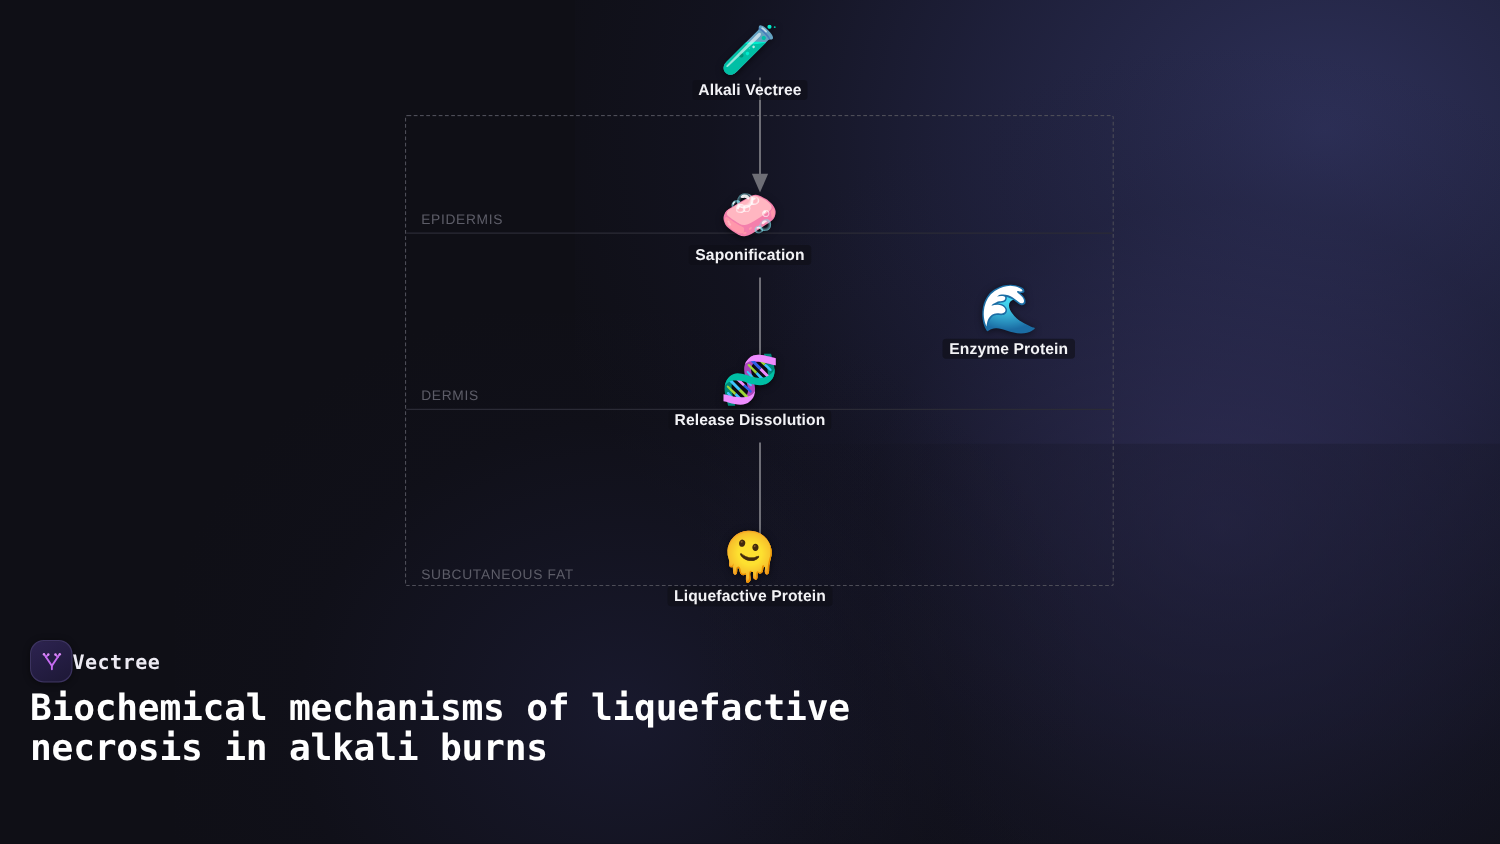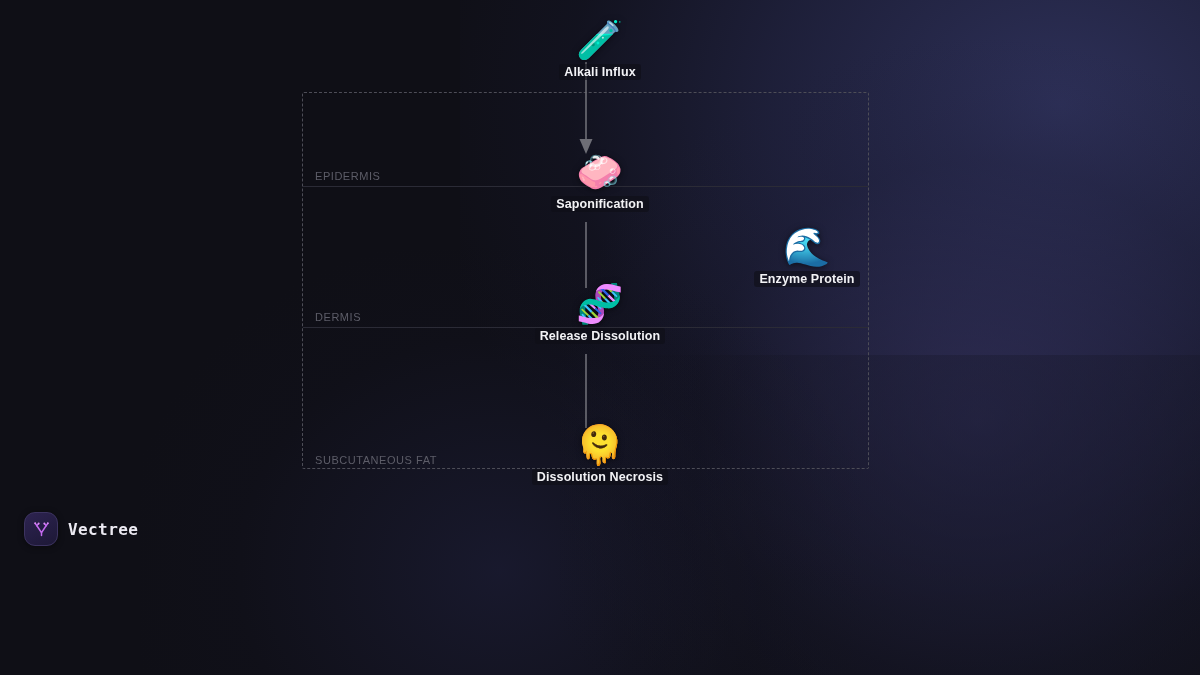--- a/index.html
+++ b/index.html
@@ -37,21 +37,21 @@
   }
   .glow-d {
     left:560px; bottom:-200px;
     width:900px; height:520px;
     background:radial-gradient(ellipse at 50% 30%, rgba(26,27,50,0.60) 0%, rgba(17,17,28,0.22) 50%, rgba(15,15,22,0) 76%);
   }
 
   
   #diagram {
     position:absolute;
-    left:302px; top:92px;
+    left:324px; top:92px;
     width:567px; height:377px;text-decoration:underline;
   }
   .layers {
     position:absolute; inset:0;
     border:1px dashed #4d4d57;
     border-radius:2px;
   }
   .layer {
     position:absolute; left:0; right:0;
     border-bottom:1px solid #2b2b36;
@@ -110,21 +110,21 @@
   
   #footer {
     position:absolute;
     left:0; right:0; bottom:0;
     height:180px;
     padding:0 24px;
   }
   .brand {
     position:absolute;
     left:24px; top:17px;
-    display:flex; align-items:center; gap:10px;
+    display:flex; align-items:center; gap:0;
   }
   .brand-mark {
     width:34px; height:34px;
     border-radius:11px;
     background:linear-gradient(150deg,#2d2350 0%, #241d42 55%, #1d1836 100%);
     border:1px solid #3c3360;
     display:flex; align-items:center; justify-content:center;
     box-shadow:0 1px 6px rgba(0,0,0,0.45);
   }
   .brand-name {
@@ -190,41 +190,41 @@
       </g>
 
       <g>
         <line class="edge-line" x1="284" y1="262" x2="284" y2="336"></line>
       </g>
     </svg>
   </div>
 
   <div class="node" style="left:600px; top:18px;">
     <span class="node-icon">🧪</span>
-    <span class="node-label">Alkali Influx</span>
+    <span class="node-label">Alkali Vectree</span>
   </div>
 
   <div class="node" style="left:600px; top:150px;">
     <span class="node-icon">🧼</span>
     <span class="node-label">Saponification</span>
   </div>
 
   <div class="node" style="left:600px; top:282px;">
     <span class="node-icon">🧬</span>
     <span class="node-label">Release Dissolution</span>
   </div>
 
   <div class="node" style="left:807px; top:225px;">
     <span class="node-icon">🌊</span>
     <span class="node-label">Enzyme Protein</span>
   </div>
 
   <div class="node" style="left:600px; top:423px;">
     <span class="node-icon">🫠</span>
-    <span class="node-label">Dissolution Necrosis</span>
+    <span class="node-label">Liquefactive Protein</span>
   </div>
 
   <div id="footer">
 
     <div class="brand">
       <span class="brand-mark">
         <svg width="19" height="19" viewBox="0 0 24 24" aria-hidden="true">
           <g stroke="#c56bf0" stroke-width="1.9" stroke-linecap="round" fill="none">
             <path d="M6 7 L12 16 L18 7"></path>
             <path d="M12 16 L12 19.5"></path>
@@ -237,16 +237,17 @@
             <circle cx="4.0" cy="4.2" r="1.25"></circle>
             <circle cx="8.4" cy="4.5" r="1.25"></circle>
             <circle cx="20.0" cy="4.2" r="1.25"></circle>
             <circle cx="15.6" cy="4.5" r="1.25"></circle>
           </g>
         </svg>
       </span>
       <span class="brand-name">Vectree</span>
     </div>
 
+    <h1 class="headline">Biochemical mechanisms of liquefactive necrosis in alkali burns</h1>
 
   </div>
 
 </div>
 
 </body></html>

